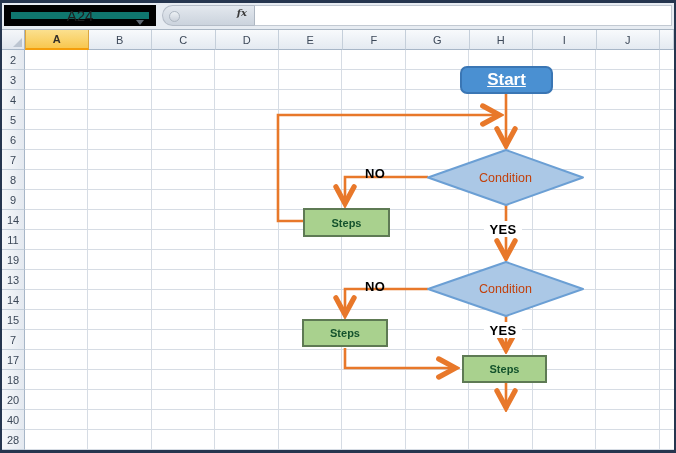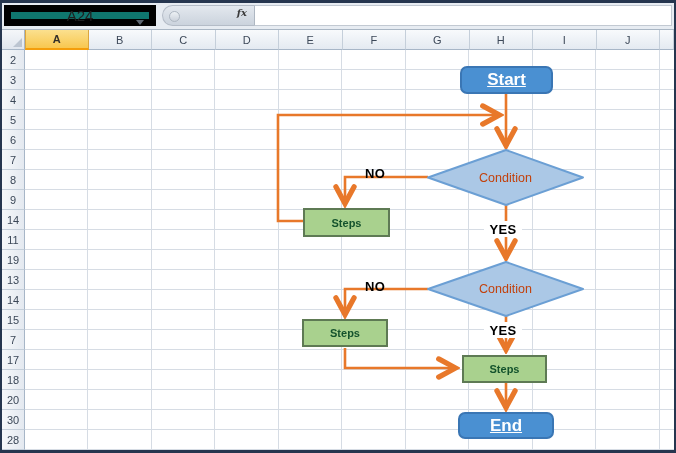--- a/index.html
+++ b/index.html
@@ -176,21 +176,21 @@
       <div class="row-header">14</div>
       <div class="row-header">11</div>
       <div class="row-header">19</div>
       <div class="row-header">13</div>
       <div class="row-header">14</div>
       <div class="row-header">15</div>
       <div class="row-header">7</div>
       <div class="row-header">17</div>
       <div class="row-header">18</div>
       <div class="row-header">20</div>
-      <div class="row-header">30</div>
+      <div class="row-header">40</div>
       <div class="row-header">28</div>
     </div>
   <div class="grid"></div>
 
   <svg class="connectors" width="676" height="453" viewBox="0 0 676 453">
     <defs>
       <marker id="ah" markerWidth="9" markerHeight="9" refX="6.5" refY="4.5" orient="auto">
         <path d="M1,1 L7.5,4.5 L1,8" fill="none" stroke-width="2" stroke-linecap="round" class="arrow-stroke"></path>
       </marker>
     </defs>
@@ -209,16 +209,15 @@
   <div class="shape terminator start-box">Start</div>
   <div class="condition-label cond1">Condition</div>
   <div class="branch-label no1">NO</div>
   <div class="shape process steps1">Steps</div>
   <div class="branch-label yes1">YES</div>
   <div class="condition-label cond2">Condition</div>
   <div class="branch-label no2">NO</div>
   <div class="shape process steps2">Steps</div>
   <div class="branch-label yes2">YES</div>
   <div class="shape process steps3">Steps</div>
-  <div class="shape terminator end-box">End</div>
 
   <div class="chrome-border"></div>
 </div>
 
 </body></html>

